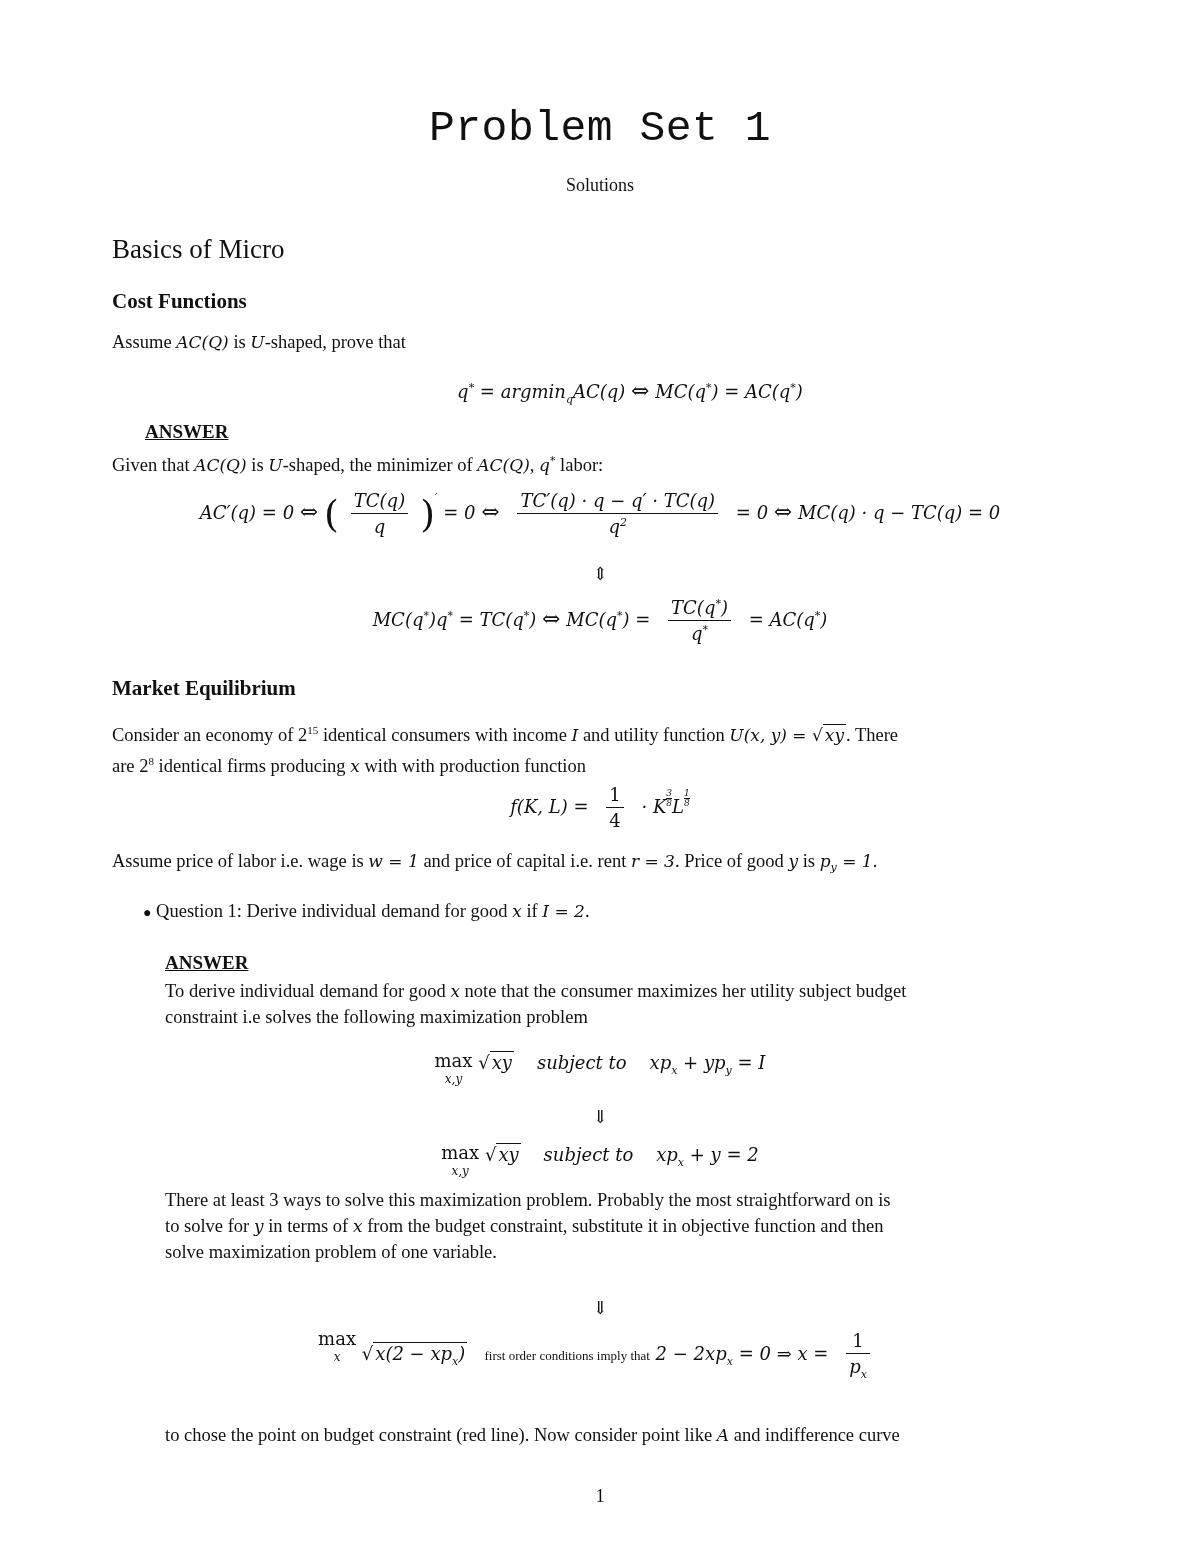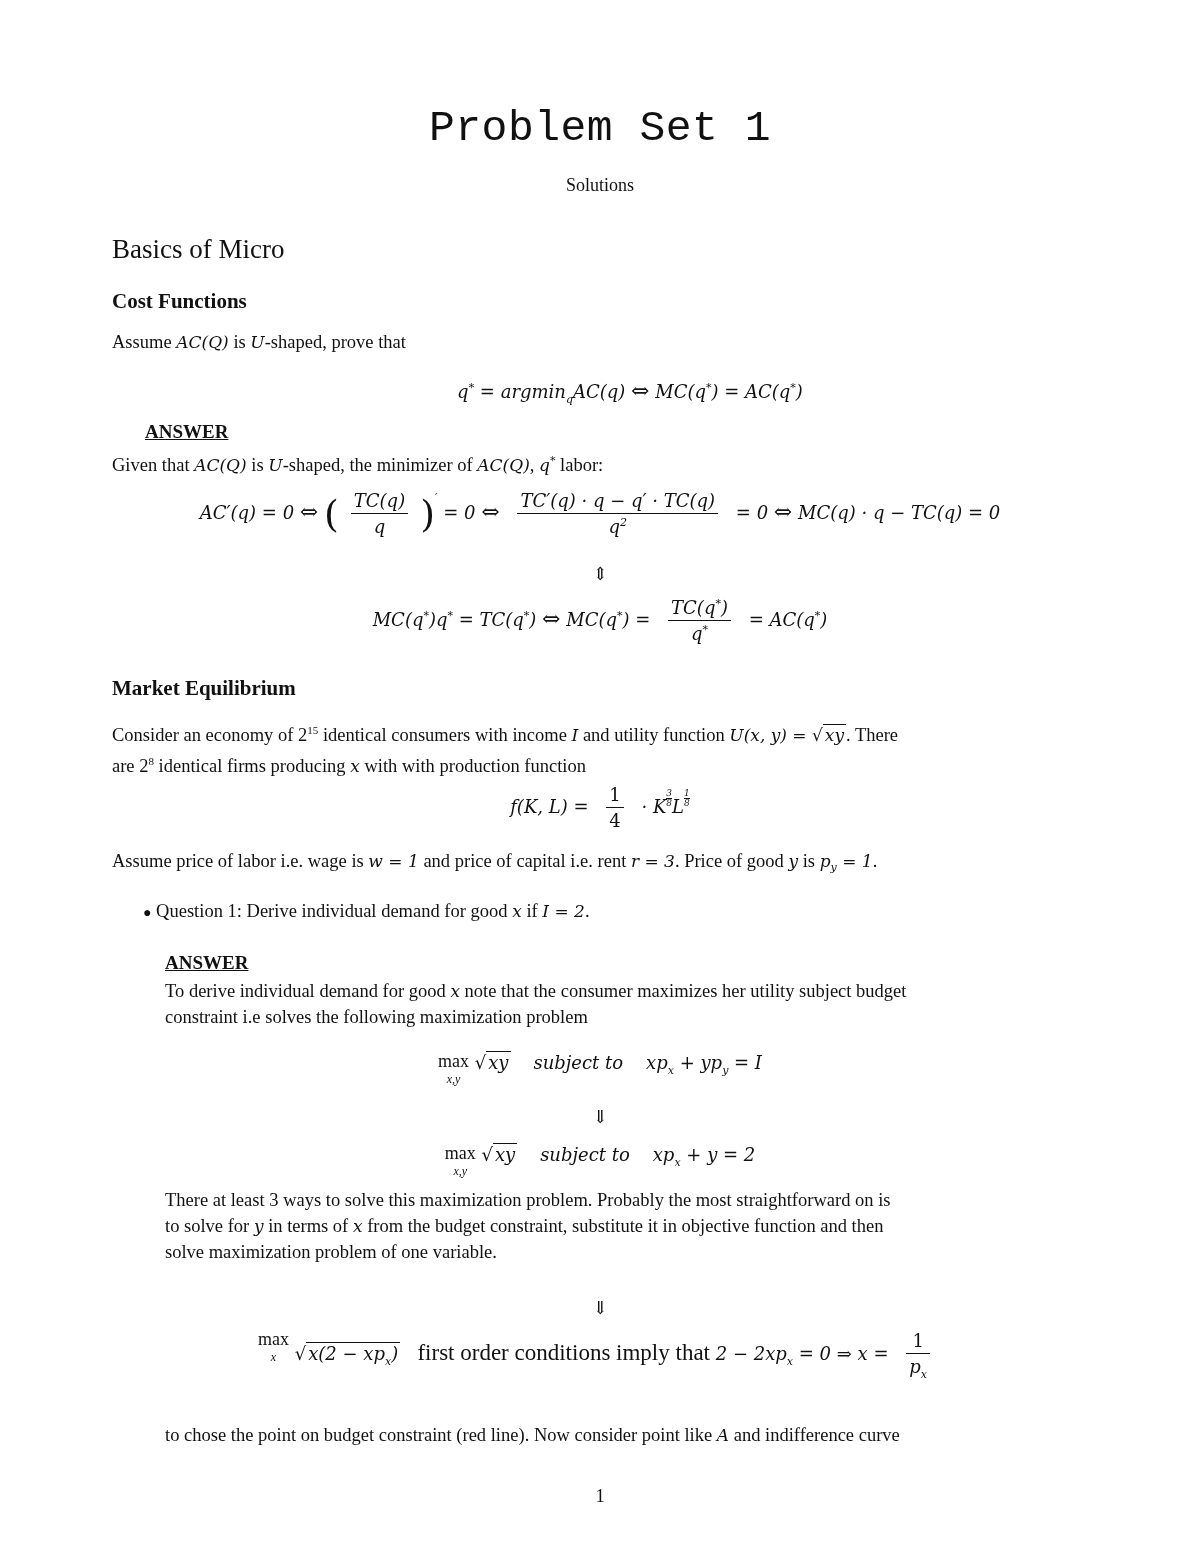--- a/index.html
+++ b/index.html
@@ -18,21 +18,21 @@
   .eq .up { font-style: normal; }
   .ans { font-weight: bold; text-decoration: underline; font-size: 19px; font-family: "Liberation Serif", serif; }
   sup, sub { font-size: 11px; }
   .frac { display: inline-block; vertical-align: middle; text-align: center; margin: 0 12px; }
   .frac > span { display: block; padding: 0 3px; }
   .frac .num { border-bottom: 1.3px solid #111; padding-bottom: 2px; }
   .frac .den { padding-top: 2px; }
   .paren { font-size: 38px; font-style: normal; vertical-align: middle; font-weight: 100; }
   .arrow { font-style: normal; font-size: 22px; }
   .sqrt { border-top: 1.3px solid #111; padding: 0 2px; }
-  .maxop { display: inline-block; vertical-align: top; text-align: center; font-style: normal; line-height: 18px; font-family: Liberation Serif, serif; }
+  .maxop { display: inline-block; vertical-align: top; text-align: center; font-style: normal; line-height: 18px; }
   .maxop .sub { display: block; font-style: italic; font-size: 12px; }
   .bullet { font-size: 14px; }
   .tinyfrac { display: inline-block; vertical-align: super; font-size: 9px; line-height: 9px; text-align: center; }
   .tinyfrac span { display: block; }
   .tinyfrac .n { border-bottom: 1px solid #111; }
 </style>
 </head>
 <body>
 
 <div class="abs center title">Problem Set 1</div>
@@ -117,21 +117,21 @@
 <div class="abs p" style="left:165px; top:1187px; width:930px;">
   <span>There at least 3 ways to solve this maximization problem. Probably the most straightforward on is</span><br>
   <span>to solve for </span><span class="m">y</span><span> in terms of </span><span class="m">x</span><span> from the budget constraint, substitute it in objective function and then</span><br>
   <span>solve maximization problem of one variable.</span>
 </div>
 
 <div class="abs center eq" style="top:1297px;">⇓</div>
 
 <div class="abs center eq" style="top:1330px;">
   <span class="maxop">max<span class="sub">x</span></span> √<span class="sqrt">x(2 − xp<sub>x</sub>)</span> &nbsp;
-  <span class="up" style="font-family:'Liberation Serif',serif; font-size:23px;">first order conditions imply that</span>
+  <span class="up" style="font-family:'Liberation Serif',serif; font-size:13px;">first order conditions imply that</span>
   2 − 2xp<sub>x</sub> = 0 ⇒ x = <span class="frac"><span class="num" style="font-style:normal;">1</span><span class="den">p<sub>x</sub></span></span>
 </div>
 
 <div class="abs p" style="left:165px; top:1396px; width:930px;">
   <br>
   <span>to chose the point on budget constraint (red line). Now consider point like </span><span class="m">A</span><span> and indifference curve</span>
 </div>
 
 <div class="abs center p" style="top:1483px;">1</div>
 

